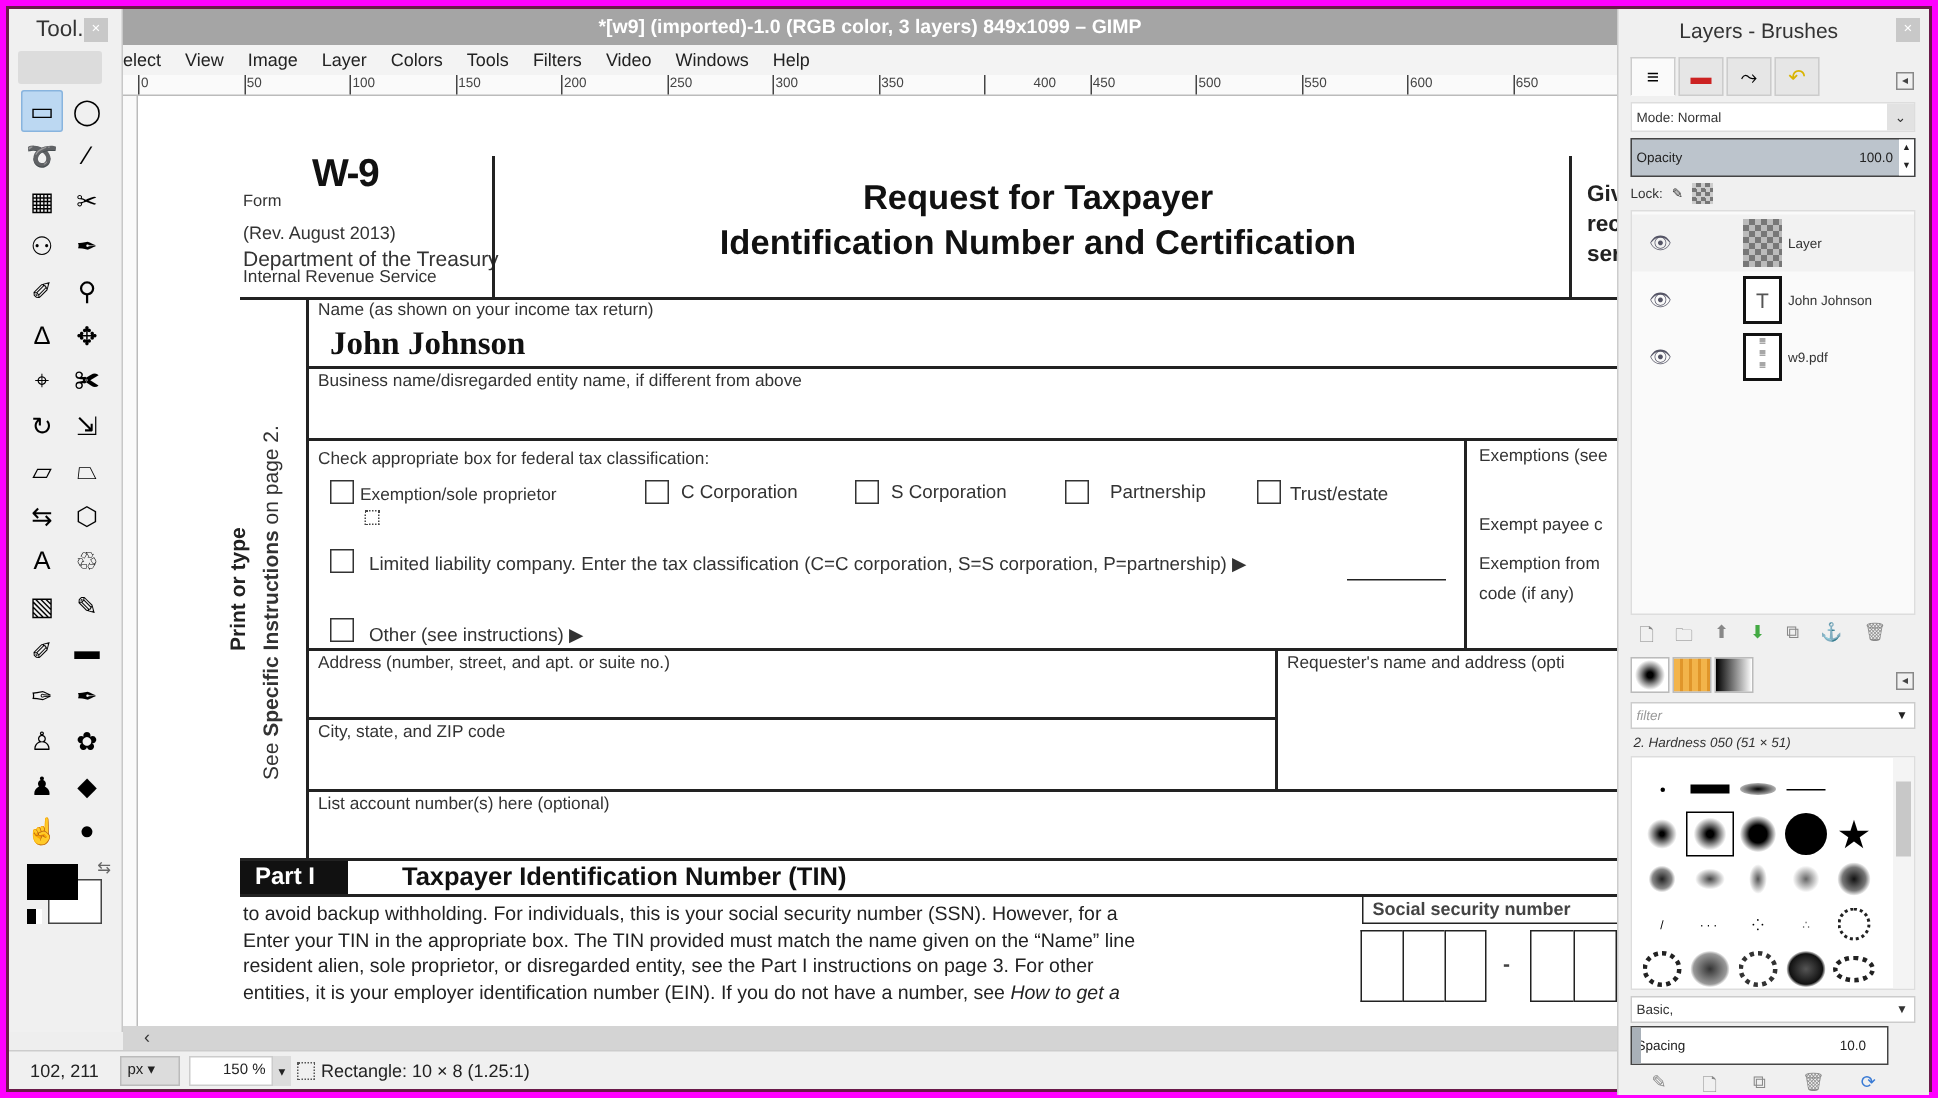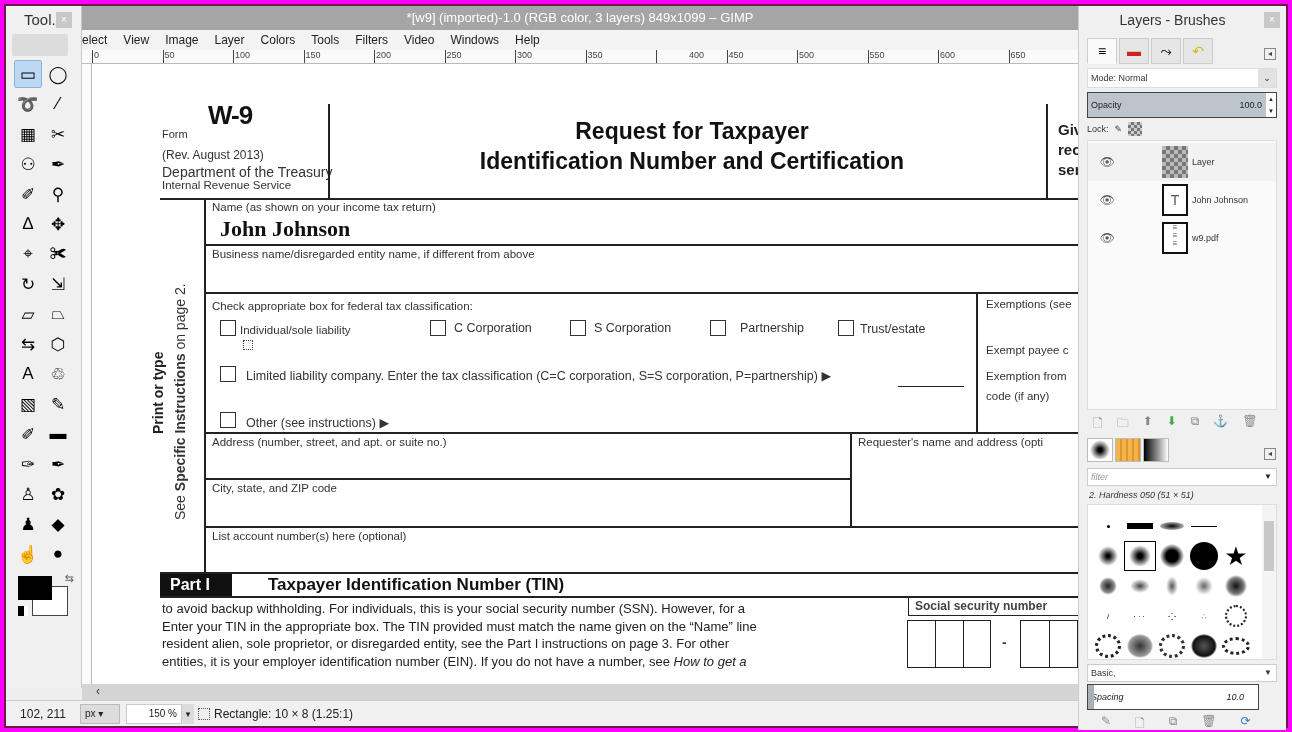--- a/index.html
+++ b/index.html
@@ -17,21 +17,21 @@
   .tool { width: 28px; height: 28px; display: flex; align-items: center; justify-content: center; font-size: 17px; border-radius: 2px; }
   .tool.active { background: #bcd8f2; border: 1px solid #88b4de; }
   .colors { position: absolute; left: 12px; top: 570px; width: 56px; height: 44px; }
   .fg { position: absolute; left: 0; top: 0; width: 34px; height: 24px; background: #000; z-index: 2; }
   .bg { position: absolute; left: 14px; top: 10px; width: 36px; height: 30px; background: #fff; border: 1px solid #444; }
   .swap { position: absolute; right: 0; top: -4px; font-size: 11px; color: #666; }
   .mini { position: absolute; left: 0; top: 30px; width: 10px; height: 10px; background: #000; border-right: 4px solid #fff; }
 
   
   .main { position: absolute; left: 76px; top: 0; width: 996px; height: 724px; }
-  .titlebar { height: 24px; background: #a5a5a5; color: #fff; font-size: 13px; text-align: center; line-height: 24px; }
+  .titlebar { height: 24px; background: #a5a5a5; color: #fff; font-size: 13px; text-align: center; line-height: 24px; font-weight: bold; }
   .menubar { height: 20px; background: #f3f3f3; display: flex; align-items: center; font-size: 12px; color: #222; padding-left: 0; }
   .menubar span { margin-right: 16px; }
   .ruler-h { height: 14px; background: #fafafa; border-bottom: 1px solid #bbb; position: relative; font-size: 9px; color: #444; overflow: hidden; }
   .ruler-h span { position: absolute; top: 0; border-left: 1px solid #444; padding-left: 1px; height: 14px; }
   .ruler-v { position: absolute; left: 0; top: 58px; width: 10px; height: 620px; background: #fafafa; border-right: 1px solid #bbb; }
   .canvas { position: absolute; left: 10px; top: 58px; width: 986px; height: 620px; background: #fff; overflow: hidden; }
   .hscroll { position: absolute; left: 0; top: 678px; width: 996px; height: 16px; background: #d4d4d4; }
   .hscroll .arrow { position: absolute; left: 14px; top: 0; font-size: 12px; color: #333; }
   .statusbar { position: absolute; left: -76px; top: 694px; width: 1072px; height: 26px; background: #f0f0f0; display: flex; align-items: center; font-size: 12px; color: #222; border-top: 1px solid #ccc; }
   .coords { width: 74px; text-align: center; }
@@ -77,21 +77,21 @@
   .filter .dd { position: absolute; right: 4px; top: 0; font-size: 8px; color: #222; font-style: normal; }
   .brush-name { position: absolute; left: 10px; top: 484px; font-size: 9px; font-style: italic; color: #333; }
   .brushes { position: absolute; left: 8px; top: 498px; width: 190px; height: 156px; background: #fff; border: 1px solid #ddd; overflow: hidden; }
   .brush-grid { position: absolute; left: 4px; top: 6px; display: grid; grid-template-columns: repeat(5, 32px); grid-auto-rows: 30px; gap: 0; }
   .br { width: 32px; height: 30px; display: flex; align-items: center; justify-content: center; }
   .dot { border-radius: 50%; }
   .vscroll { position: absolute; right: 0; top: 0; width: 14px; height: 154px; background: #f4f4f4; }
   .vscroll .thumbbar { position: absolute; left: 2px; top: 16px; width: 10px; height: 50px; background: #c8c8c8; }
   .basic { position: absolute; left: 8px; top: 658px; width: 190px; height: 18px; background: #fff; border: 1px solid #ccc; font-size: 9px; line-height: 16px; padding-left: 3px; color: #333; }
   .basic .dd { position: absolute; right: 4px; font-size: 8px; }
-  .spacing { position: absolute; left: 8px; top: 678px; width: 172px; height: 26px; background: #fff; border: 1px solid #444; font-size: 9px; line-height: 24px; padding-left: 3px; color: #222; font-style: italic; }
+  .spacing { position: absolute; left: 8px; top: 678px; width: 172px; height: 26px; background: #fff; border: 1px solid #444; font-size: 9px; line-height: 24px; padding-left: 3px; color: #222; }
   .spacing .bar { position: absolute; left: 0; top: 0; width: 6px; height: 24px; background: #a8b0b8; }
   .spacing .val { position: absolute; right: 14px; }
   .brush-btns { position: absolute; left: 22px; top: 708px; display: flex; gap: 24px; font-size: 12px; color: #888; }
 </style>
 </head>
 <body>
 
 <div class="frame">
 <div class="inner">
 
@@ -200,21 +200,21 @@
 
         <div class="abs small" style="left:120px;top:137px;">Name (as shown on your income tax return)</div>
         <div class="abs" style="left:128px;top:152px;font-family:'Liberation Serif',serif;font-size:22px;font-weight:bold;color:#111;">John Johnson</div>
         <div class="hline" style="left:112px;top:180px;width:880px;"></div>
 
         <div class="abs small" style="left:120px;top:184px;">Business name/disregarded entity name, if different from above</div>
         <div class="hline" style="left:112px;top:228px;width:880px;"></div>
 
         <div class="abs small" style="left:120px;top:236px;">Check appropriate box for federal tax classification:</div>
         <div class="cb" style="left:128px;top:256px;"></div>
-        <div class="abs small" style="left:148px;top:260px;">Individual/sole liability</div>
+        <div class="abs small" style="left:148px;top:260px;">Exemption/sole proprietor</div>
         <div class="abs" style="left:151px;top:276px;width:10px;height:10px;border:1px dotted #444;"></div>
         <div class="cb" style="left:338px;top:256px;"></div>
         <div class="abs small" style="left:362px;top:257px;font-size:12.5px;">C Corporation</div>
         <div class="cb" style="left:478px;top:256px;"></div>
         <div class="abs small" style="left:502px;top:257px;font-size:12.5px;">S Corporation</div>
         <div class="cb" style="left:618px;top:256px;"></div>
         <div class="abs small" style="left:648px;top:257px;font-size:12.5px;">Partnership</div>
         <div class="cb" style="left:746px;top:256px;"></div>
         <div class="abs small" style="left:768px;top:258px;font-size:12.5px;">Trust/estate</div>
 

